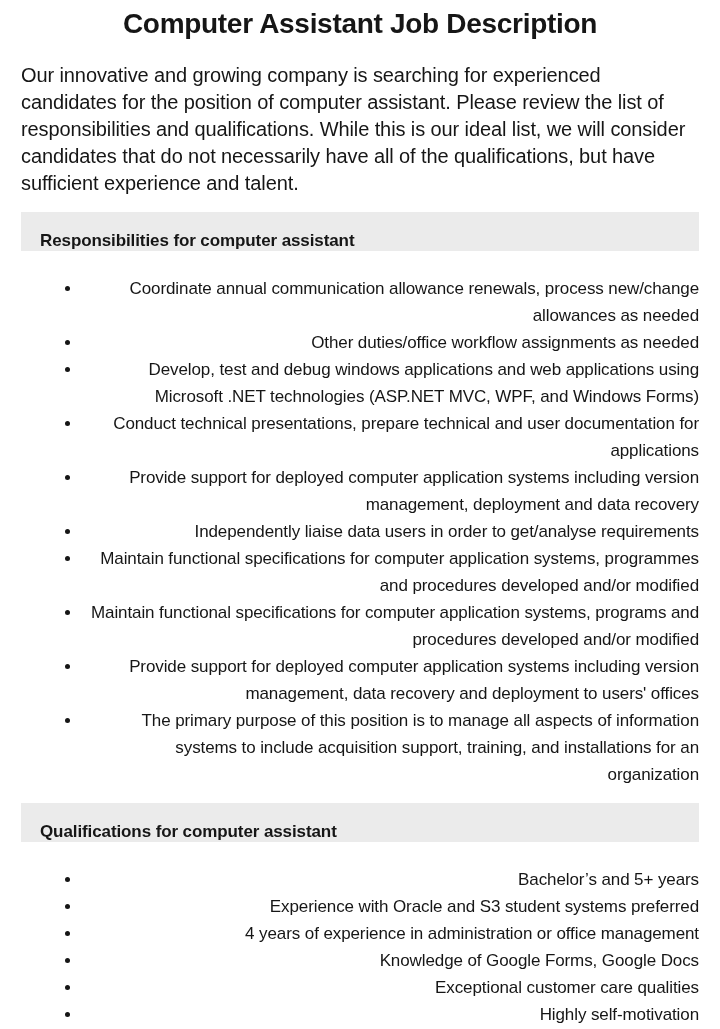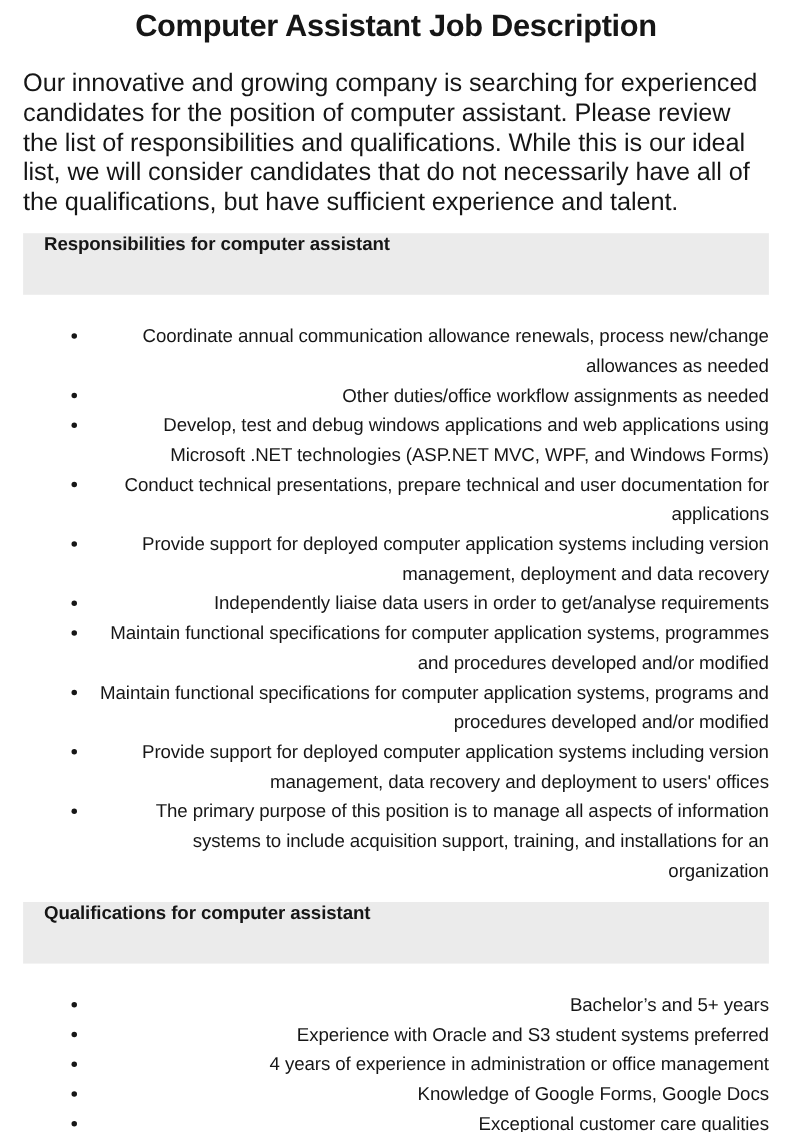--- a/index.html
+++ b/index.html
@@ -26,30 +26,30 @@
   h1.doc-title {
     margin: 7px 0 0 0;
     text-align: center;
     font-size: 28px;
     line-height: 34px;
     font-weight: bold;
     letter-spacing: -0.3px;
   }
   p.intro {
     margin: 21px 0 0 0;
-    font-size: 23px;
+    font-size: 20px;
     line-height: 27px;
     letter-spacing: -0.1px;
   }
   .section-header {
     margin-top: 15px;
     background: var(--header-bg);
-    height: 56px;
+    height: 39px;
     display: flex;
-    align-items: flex-start;
+    align-items: flex-end;
     padding: 0 19px;
     font-size: 17px;
     font-weight: bold;
     letter-spacing: -0.1px;
   }
   ul.bullets {
     list-style: none;
     margin: 24px 0 0 0;
     padding: 0 0 0 41px;
     font-size: 17px;

